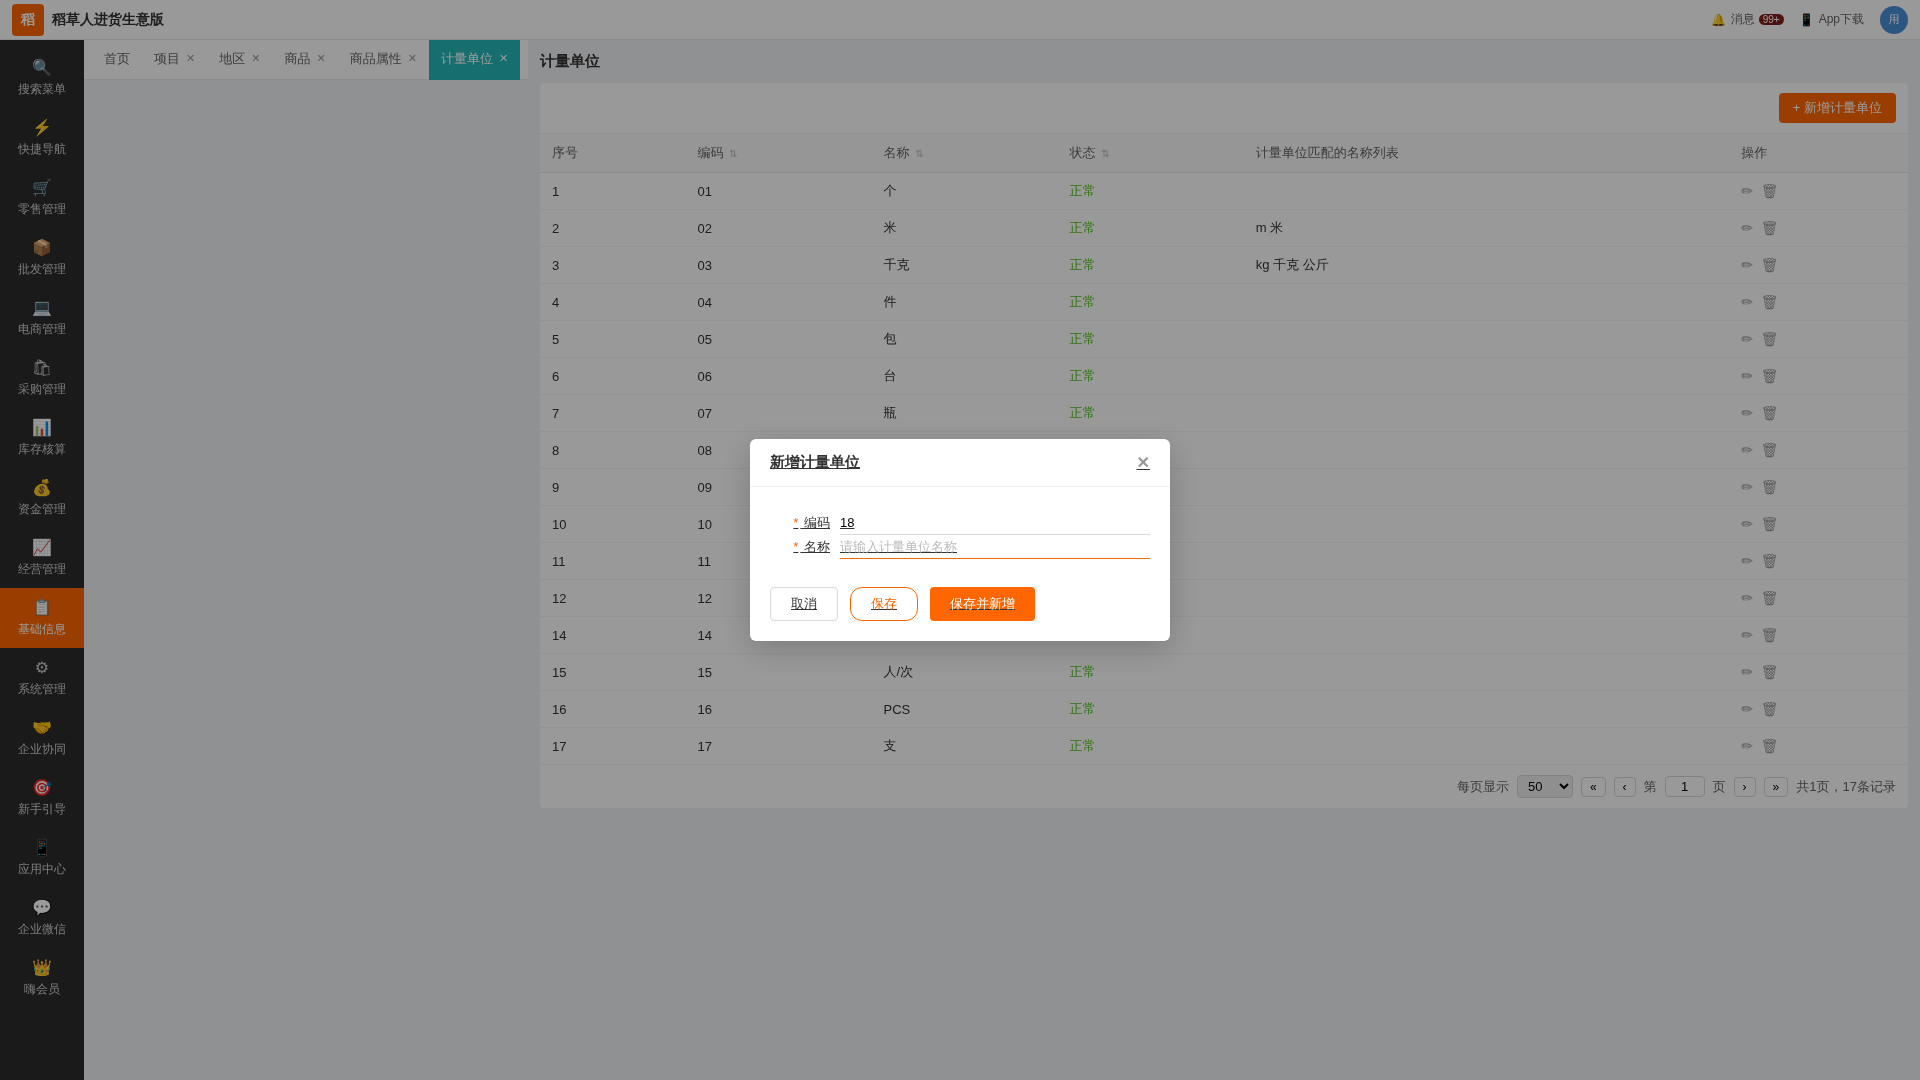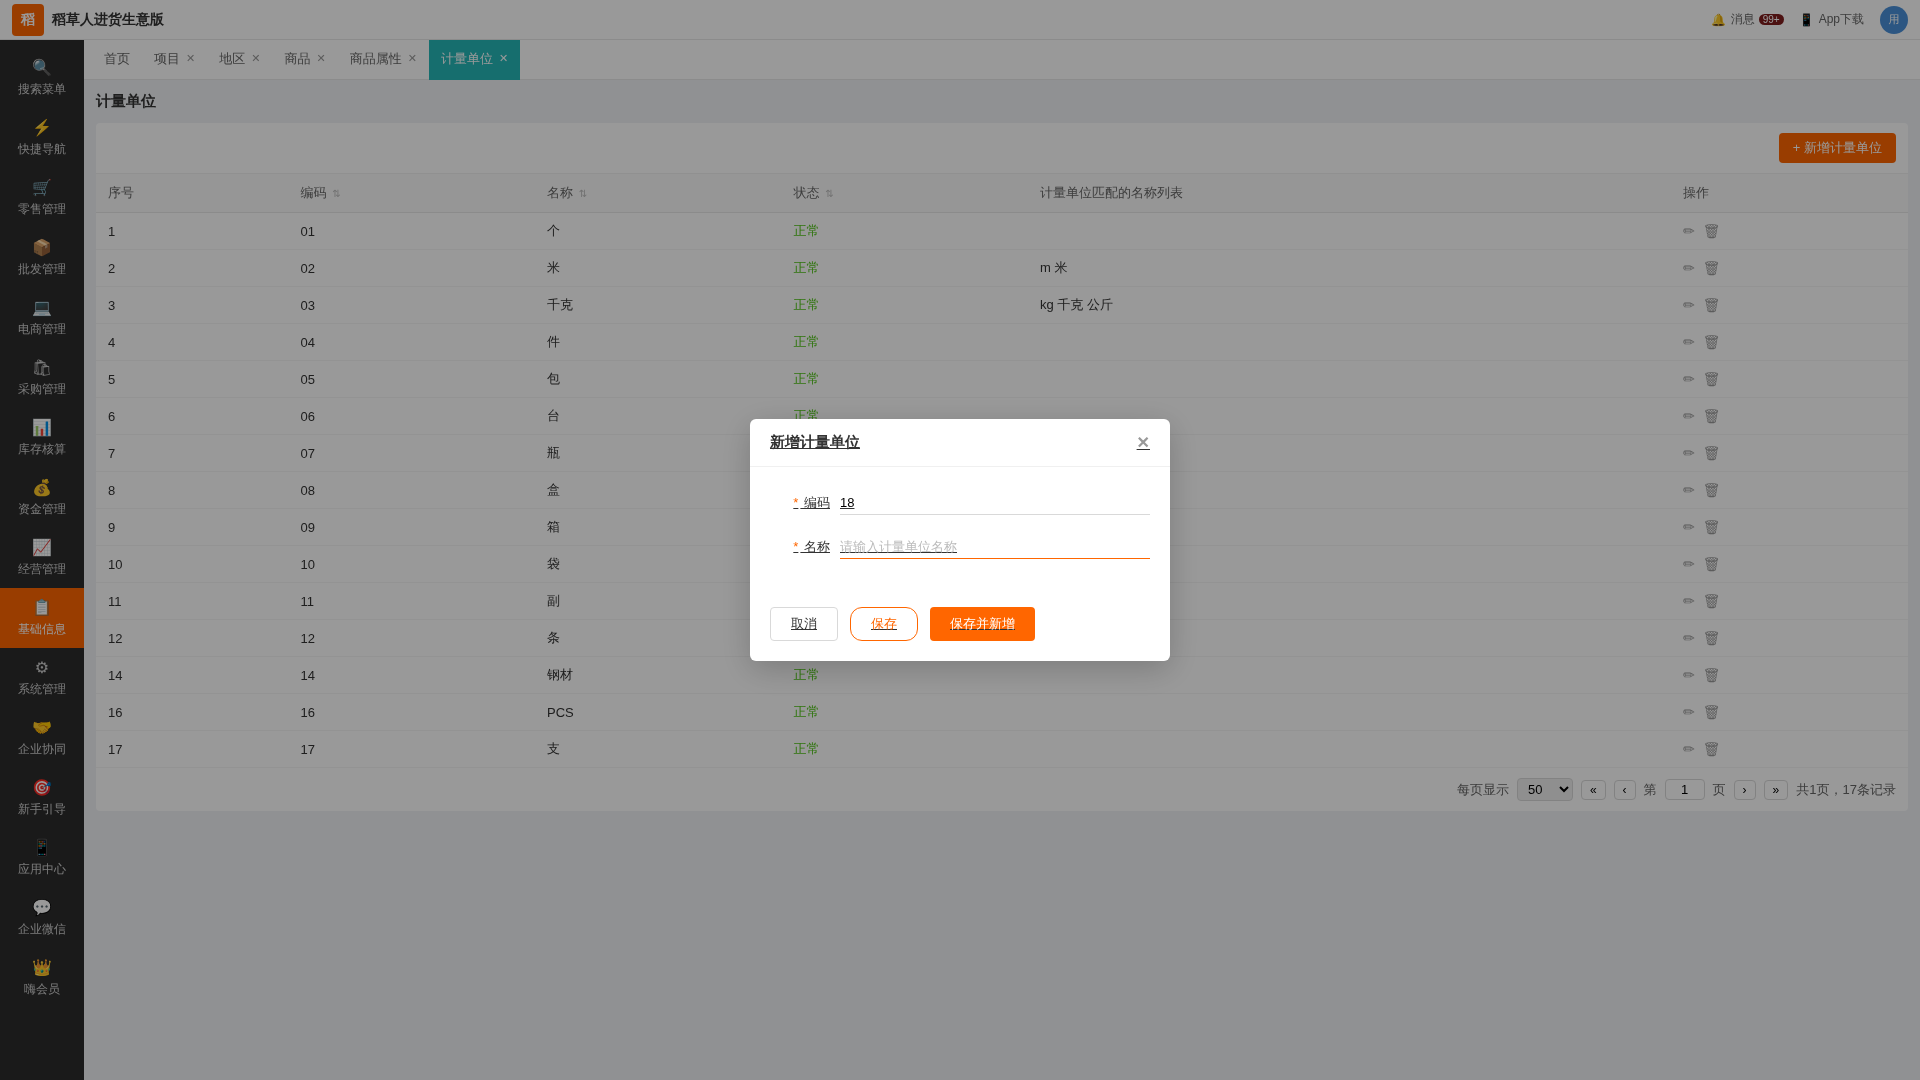--- a/index.html
+++ b/index.html
@@ -66,21 +66,21 @@
       cursor: pointer;
       gap: 4px;
     }
     .sidebar-item.active { background: #f60; color: #fff; }
     .sidebar-item .s-icon { font-size: 16px; }
 
     
     .content-area {
       flex: 1;
       display: flex;
-      flex-direction: column;
+      flex-direction: row;
       overflow: hidden;
     }
 
     
     .tab-bar {
       display: flex;
       align-items: center;
       background: #fff;
       border-bottom: 1px solid #e8e8e8;
       height: 40px;
@@ -226,21 +226,20 @@
       cursor: pointer;
       color: #999;
       font-size: 16px;
     }
     .modal-body {
       padding: 24px 20px 16px 20px;
     }
     .form-row {
       display: flex;
       align-items: center;
-      margin-bottom: 20px;
     }
     .form-label {
       width: 60px;
       text-align: right;
       margin-right: 10px;
       font-size: 13px;
       color: #333;
     }
     .form-label .required { color: #f60; margin-right: 2px; }
     .form-input {
@@ -594,20 +593,33 @@
       <td><span class="status-normal">正常</span></td>
       <td></td>
       <td>
         <div class="action-btns">
           <span class="action-btn">✏</span>
           <span class="action-btn">🗑</span>
         </div>
       </td>
     </tr>
               <tr>
+      <td>15</td>
+      <td>15</td>
+      <td>人/次</td>
+      <td><span class="status-normal">正常</span></td>
+      <td></td>
+      <td>
+        <div class="action-btns">
+          <span class="action-btn">✏</span>
+          <span class="action-btn">🗑</span>
+        </div>
+      </td>
+    </tr>
+              <tr>
       <td>16</td>
       <td>16</td>
       <td>PCS</td>
       <td><span class="status-normal">正常</span></td>
       <td></td>
       <td>
         <div class="action-btns">
           <span class="action-btn">✏</span>
           <span class="action-btn">🗑</span>
         </div>

